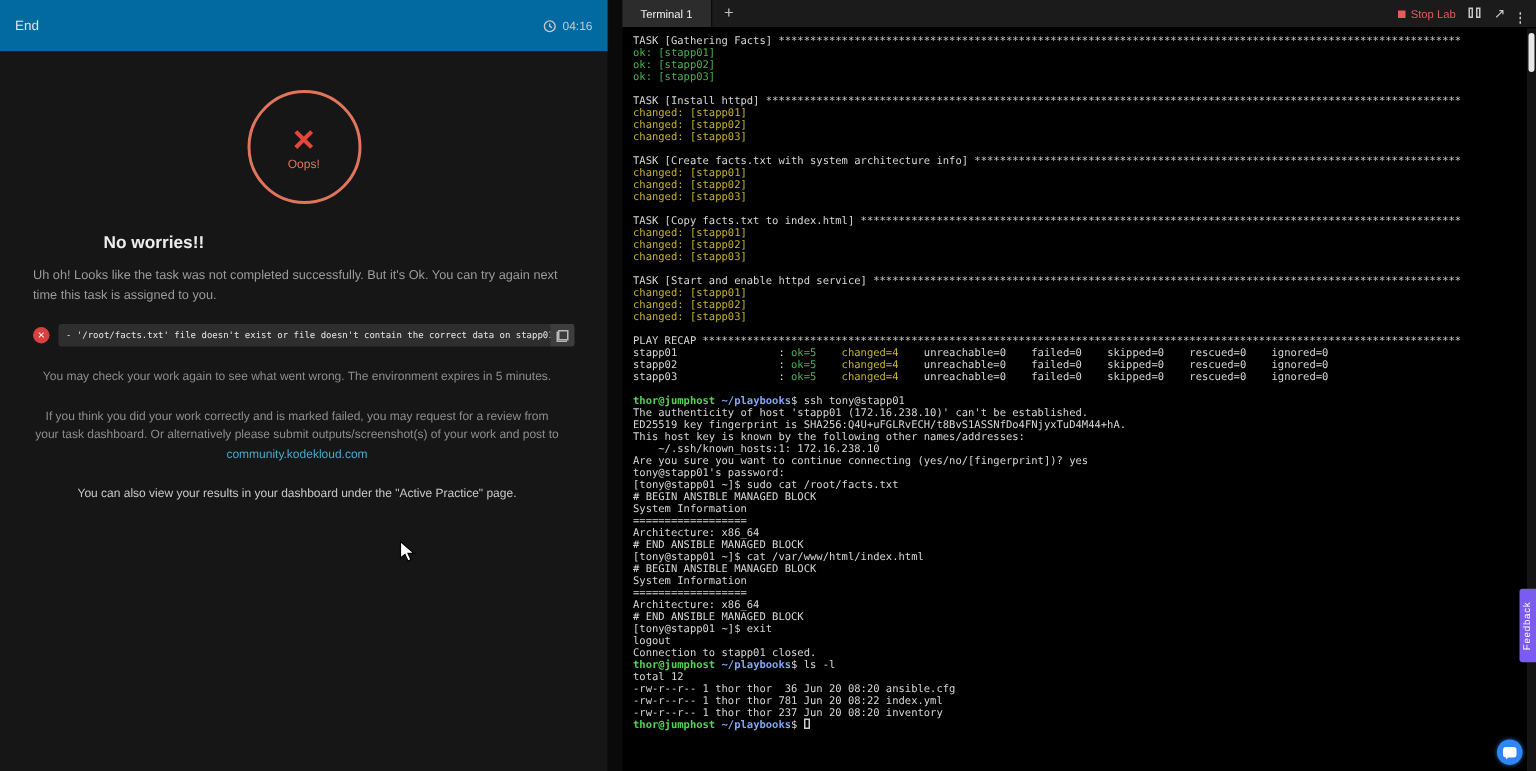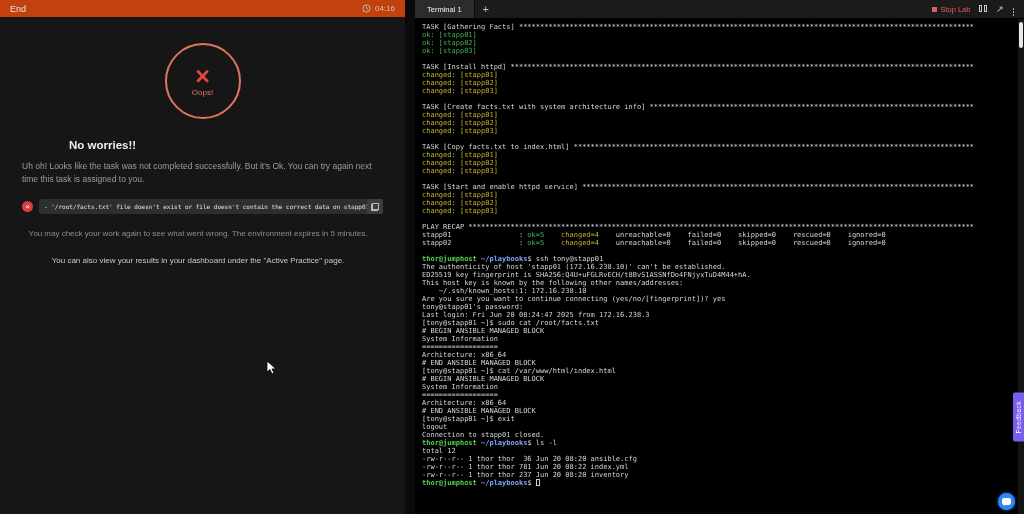--- a/index.html
+++ b/index.html
@@ -1,21 +1,21 @@
 <!DOCTYPE html>
 <html style="--green: #47b353; --yellow: #c6b230; --prompt_green: #54d454; --prompt_blue: #7fa7f5; --salmon: #e0755d; --red: #d84040; --link: #46a9cb; --purple: #7a5cf0; --chat_blue: #2f86f6;"><head>
 <meta charset="utf-8">
 <style>
   * { margin:0; padding:0; box-sizing:border-box; }
   html,body { width:1024px; height:514px; overflow:hidden; }
   body { background:#0a0a0a; font-family:"Liberation Sans",sans-serif; position:relative; }
 
   
   .left-panel { position:absolute; left:0; top:0; width:405px; height:514px; background:#161616; }
-  .left-topbar { height:17px; background:#c2410c; display:flex; align-items:center; padding:0 10px; }
+  .left-topbar { height:34px; background:#0369a1; display:flex; align-items:center; padding:0 10px; }
   .end-btn { color:#e3e3e3; font-size:9px; background:none; border:none; cursor:pointer; font-family:inherit; }
   .timer { margin-left:auto; display:flex; align-items:center; gap:4px; color:#c8c8c8; font-size:8px; }
   .left-content { padding:0 22px; }
   .oops-circle { width:76px; height:76px; border:2px solid var(--salmon); border-radius:50%; margin:26px auto 0;
                  display:flex; flex-direction:column; align-items:center; justify-content:center; }
   .oops-x { color:#e3473c; font-size:25px; line-height:22px; font-weight:bold; }
   .oops-label { color:var(--salmon); font-size:8px; margin-top:1px; }
   .heading { color:#ededed; font-size:11.5px; font-weight:bold; margin-top:20px;padding-left:47px; }
   .message { color:#9b9b9b; font-size:8.5px; line-height:1.55; margin-top:9px; width:352px; }
   .error-row { display:flex; align-items:center; gap:6px; margin-top:13px; }
@@ -98,20 +98,21 @@
       <span class="error-badge">×</span>
       <div class="error-bar">
         <code class="error-text">- '/root/facts.txt' file doesn't exist or file doesn't contain the correct data on  stapp01</code>
         <button class="copy-btn">
           <span class="copy-icon"></span>
         </button>
       </div>
     </div>
 
     <p class="note">You may check your work again to see what went wrong. The environment expires in 5 minutes.</p>
+    <p class="note"><span>If you think you did your work correctly and is marked failed, you may request for a review from your task dashboard. Or alternatively please submit outputs/screenshot(s) of your work and post to </span><a class="link">community.kodekloud.com</a></p>
     <p class="note bright">You can also view your results in your dashboard under the "Active Practice" page.</p>
   </div>
 
   <svg class="cursor-svg" width="12" height="16" viewBox="0 0 12 16">
     <path d="M1 1 L1 12 L4 9.6 L6 14 L8 13.1 L6 8.9 L10 8.9 Z" fill="#ffffff" stroke="#000000" stroke-width="0.8"></path>
   </svg>
 </div>
 
 <div class="terminal">
   <div class="term-header">
@@ -163,29 +164,29 @@
       <div class="tline"><span class="y">changed: [stapp03]</span></div>
       <div class="tline"><span class="d"> </span></div>
       <div class="tline"><span class="d">TASK [Start and enable httpd service] *********************************************************************************************</span></div>
       <div class="tline"><span class="y">changed: [stapp01]</span></div>
       <div class="tline"><span class="y">changed: [stapp02]</span></div>
       <div class="tline"><span class="y">changed: [stapp03]</span></div>
       <div class="tline"><span class="d"> </span></div>
       <div class="tline"><span class="d">PLAY RECAP ************************************************************************************************************************</span></div>
       <div class="tline"><span class="d">stapp01                : </span><span class="g">ok=5</span><span class="d">    </span><span class="y">changed=4</span><span class="d">    unreachable=0    failed=0    skipped=0    rescued=0    ignored=0</span></div>
       <div class="tline"><span class="d">stapp02                : </span><span class="g">ok=5</span><span class="d">    </span><span class="y">changed=4</span><span class="d">    unreachable=0    failed=0    skipped=0    rescued=0    ignored=0</span></div>
+      <div class="tline"><span class="d">stapp03                : </span><span class="g">ok=5</span><span class="d">    </span><span class="y">changed=4</span><span class="d">    unreachable=0    failed=0    skipped=0    rescued=0    ignored=0</span></div>
       <div class="tline"><span class="d"> </span></div>
       <div class="tline"><span class="pg">thor@jumphost </span><span class="pb">~/playbooks</span><span class="d">$ ssh tony@stapp01</span></div>
       <div class="tline"><span class="d">The authenticity of host 'stapp01 (172.16.238.10)' can't be established.</span></div>
       <div class="tline"><span class="d">ED25519 key fingerprint is SHA256:Q4U+uFGLRvECH/t8BvS1ASSNfDo4FNjyxTuD4M44+hA.</span></div>
       <div class="tline"><span class="d">This host key is known by the following other names/addresses:</span></div>
       <div class="tline"><span class="d">    ~/.ssh/known_hosts:1: 172.16.238.10</span></div>
       <div class="tline"><span class="d">Are you sure you want to continue connecting (yes/no/[fingerprint])? yes</span></div>
       <div class="tline"><span class="d">tony@stapp01's password: </span></div>
-      <div class="tline"><span class="d">Last login: Fri Jun 20 08:24:47 2025 from 172.16.238.3</span></div>
       <div class="tline"><span class="d">[tony@stapp01 ~]$ sudo cat /root/facts.txt</span></div>
       <div class="tline"><span class="d"># BEGIN ANSIBLE MANAGED BLOCK</span></div>
       <div class="tline"><span class="d">System Information</span></div>
       <div class="tline"><span class="d">==================</span></div>
       <div class="tline"><span class="d">Architecture: x86_64</span></div>
       <div class="tline"><span class="d"># END ANSIBLE MANAGED BLOCK</span></div>
       <div class="tline"><span class="d">[tony@stapp01 ~]$ cat /var/www/html/index.html</span></div>
       <div class="tline"><span class="d"># BEGIN ANSIBLE MANAGED BLOCK</span></div>
       <div class="tline"><span class="d">System Information</span></div>
       <div class="tline"><span class="d">==================</span></div>

